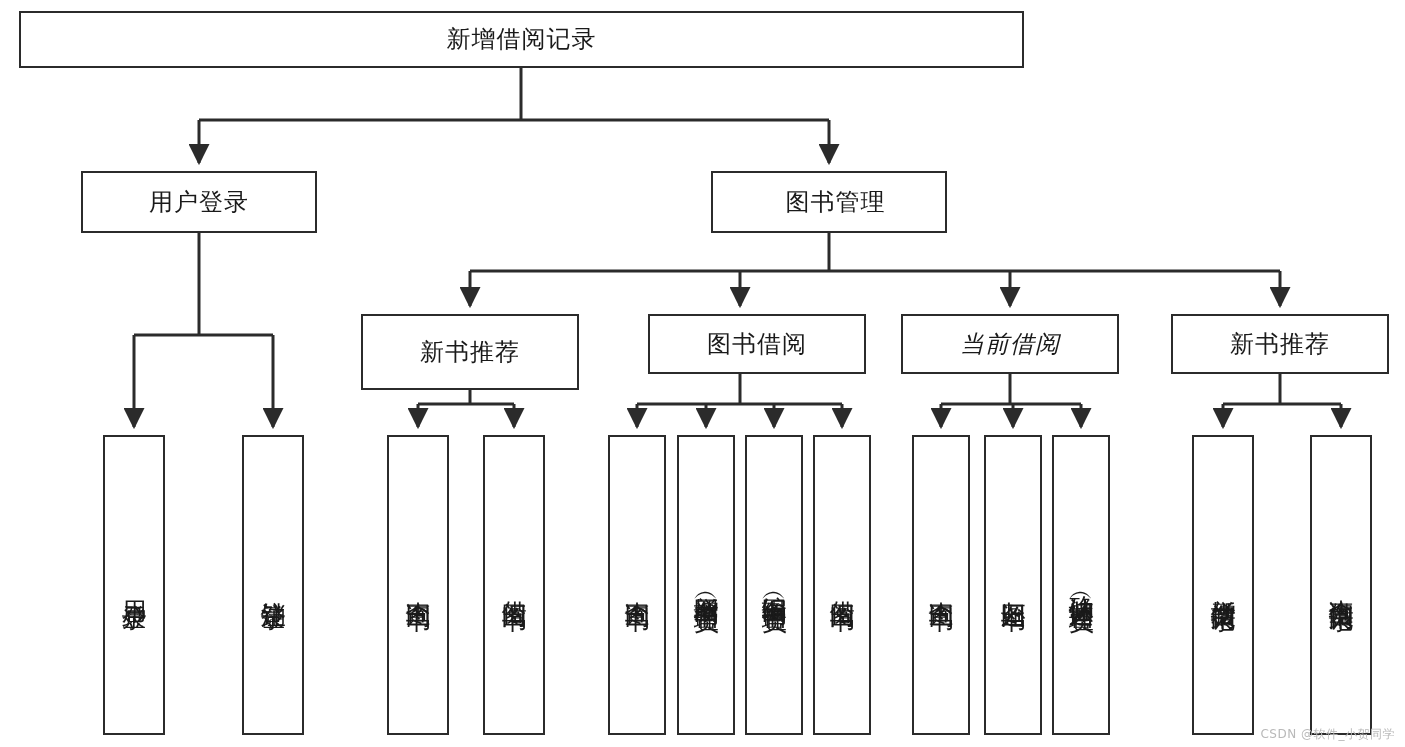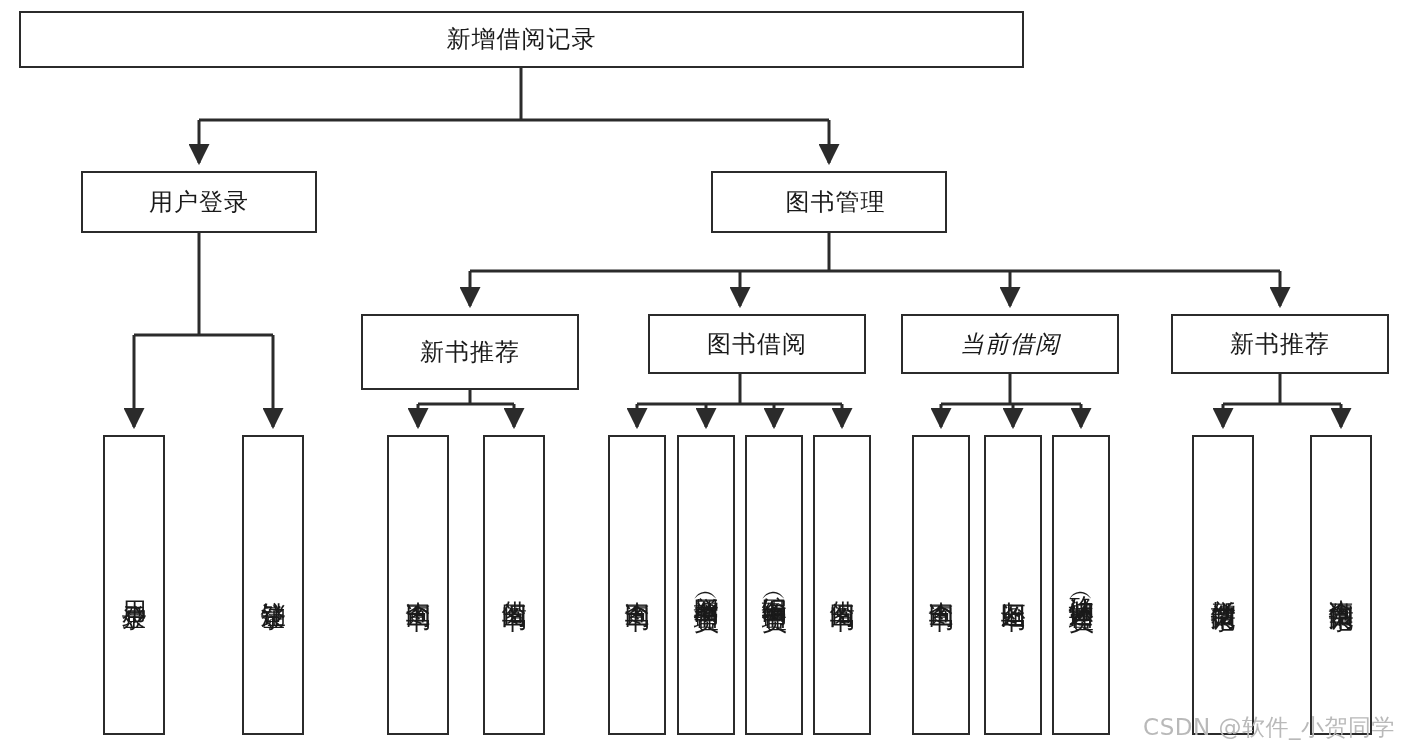--- a/index.html
+++ b/index.html
@@ -55,21 +55,21 @@
     font-size: 25px;
     line-height: 1.18;
     letter-spacing: 2px;
     color: #1a1a1a;
     white-space: nowrap;
   }
   .watermark {
     position: absolute;
     right: 10px;
     bottom: 4px;
-    font-size: 23px;
+    font-size: 12px;
     color: #b9b9b9;
     letter-spacing: 0.5px;
     z-index: 5;
     white-space: nowrap;
   }
 </style>
 </head>
 <body>
 
 <div id="canvas">

